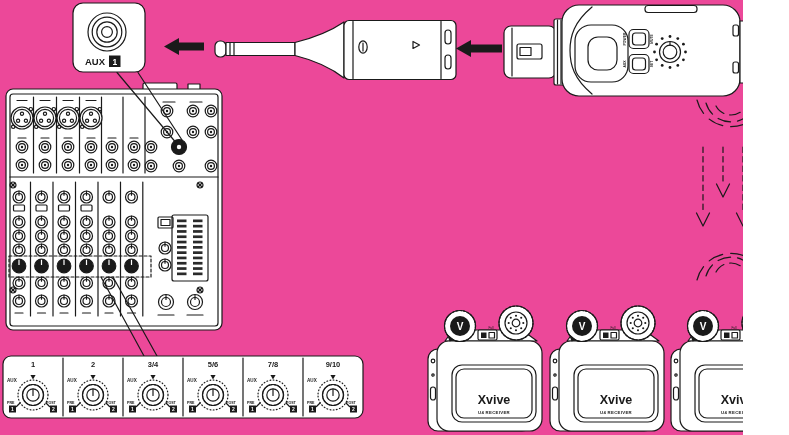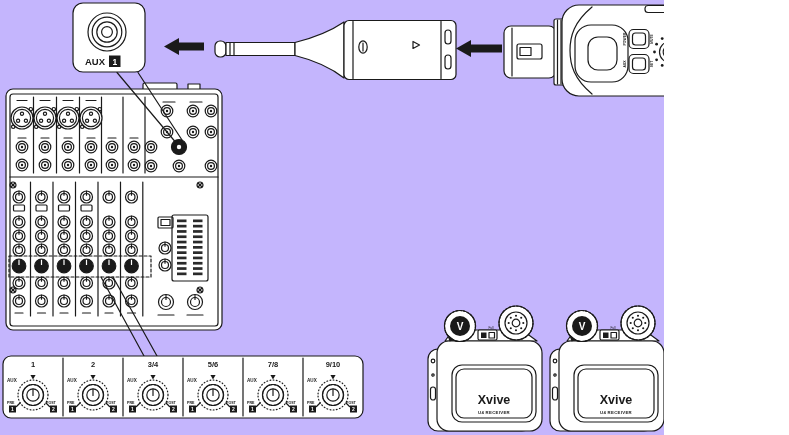--- a/index.html
+++ b/index.html
@@ -1,16 +1,16 @@
 <!DOCTYPE html>
 <html><head>
 <meta charset="utf-8">
 <style>
   html,body{margin:0;padding:0;background:#fff;}
-  .stage{position:relative;width:664px;height:435px;background:#c4b5fd;overflow:hidden;
+  .stage{position:relative;width:743px;height:435px;background:#ec4899;overflow:hidden;
          font-family:"Liberation Sans",sans-serif;}
   svg{display:block}
   .ln{fill:none;stroke:#1a1a1a;stroke-width:1.2;stroke-linecap:round;stroke-linejoin:round}
   .lnf{fill:#fff;stroke:#1a1a1a;stroke-width:1.2;stroke-linejoin:round}
   .ink{fill:#1a1a1a;stroke:none}
   .led{fill:#2a2a2a;stroke:none}
   text{fill:#1a1a1a;font-family:"Liberation Sans",sans-serif;}
   .t35{font-size:3.6px;font-weight:bold}
   .t4b{font-size:4.6px;font-weight:bold}
   .t5w{font-size:5px;font-weight:bold;fill:#fff;text-anchor:middle}

